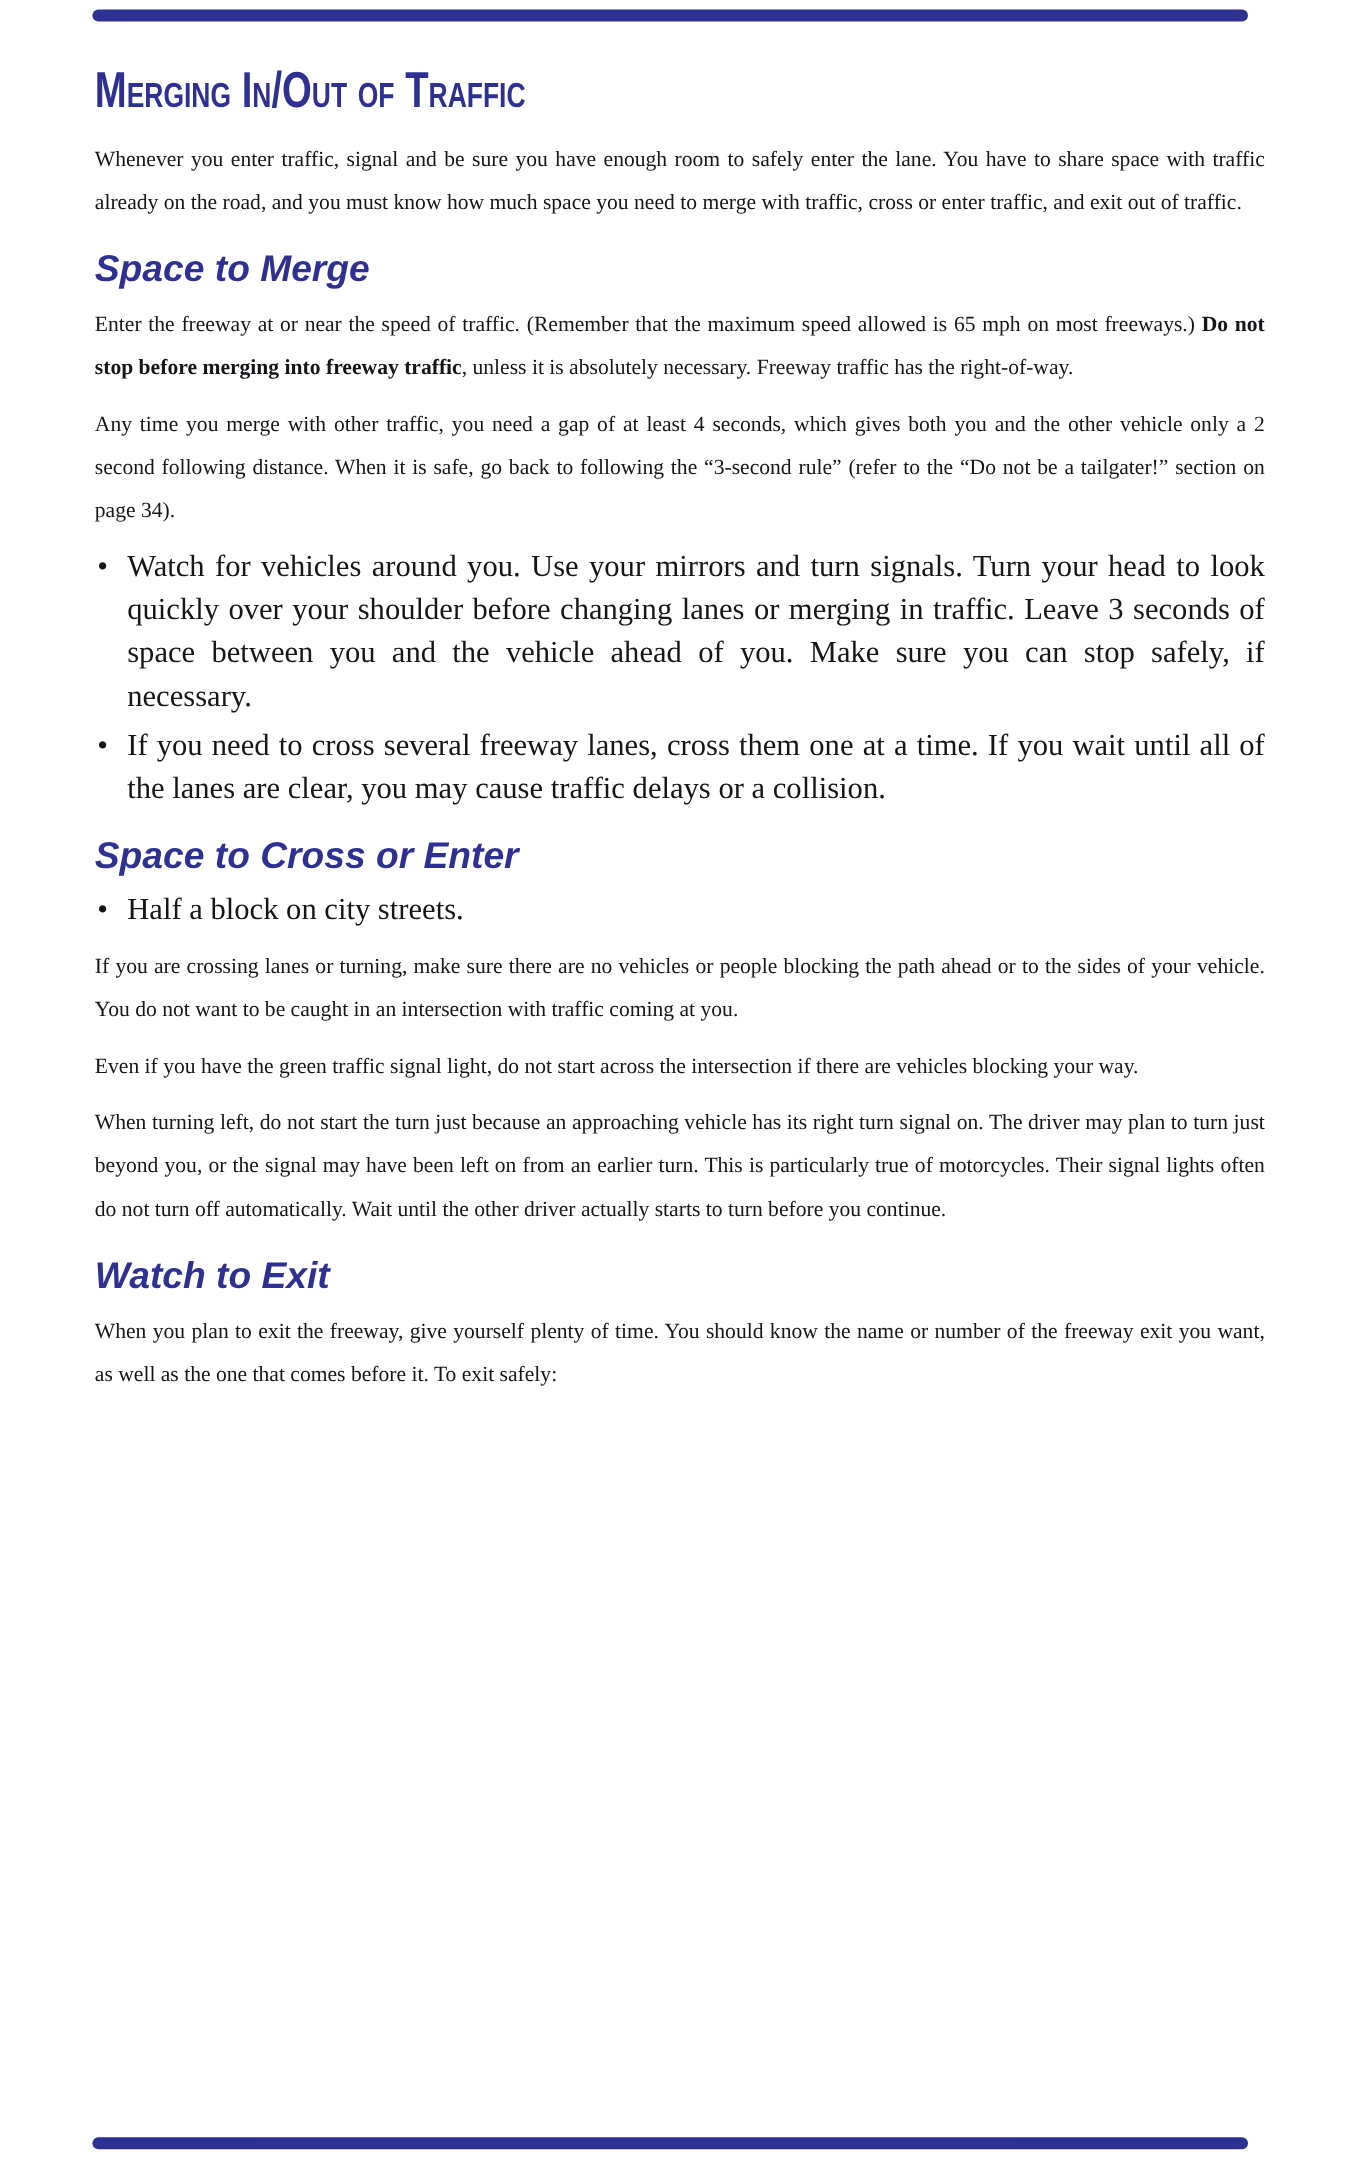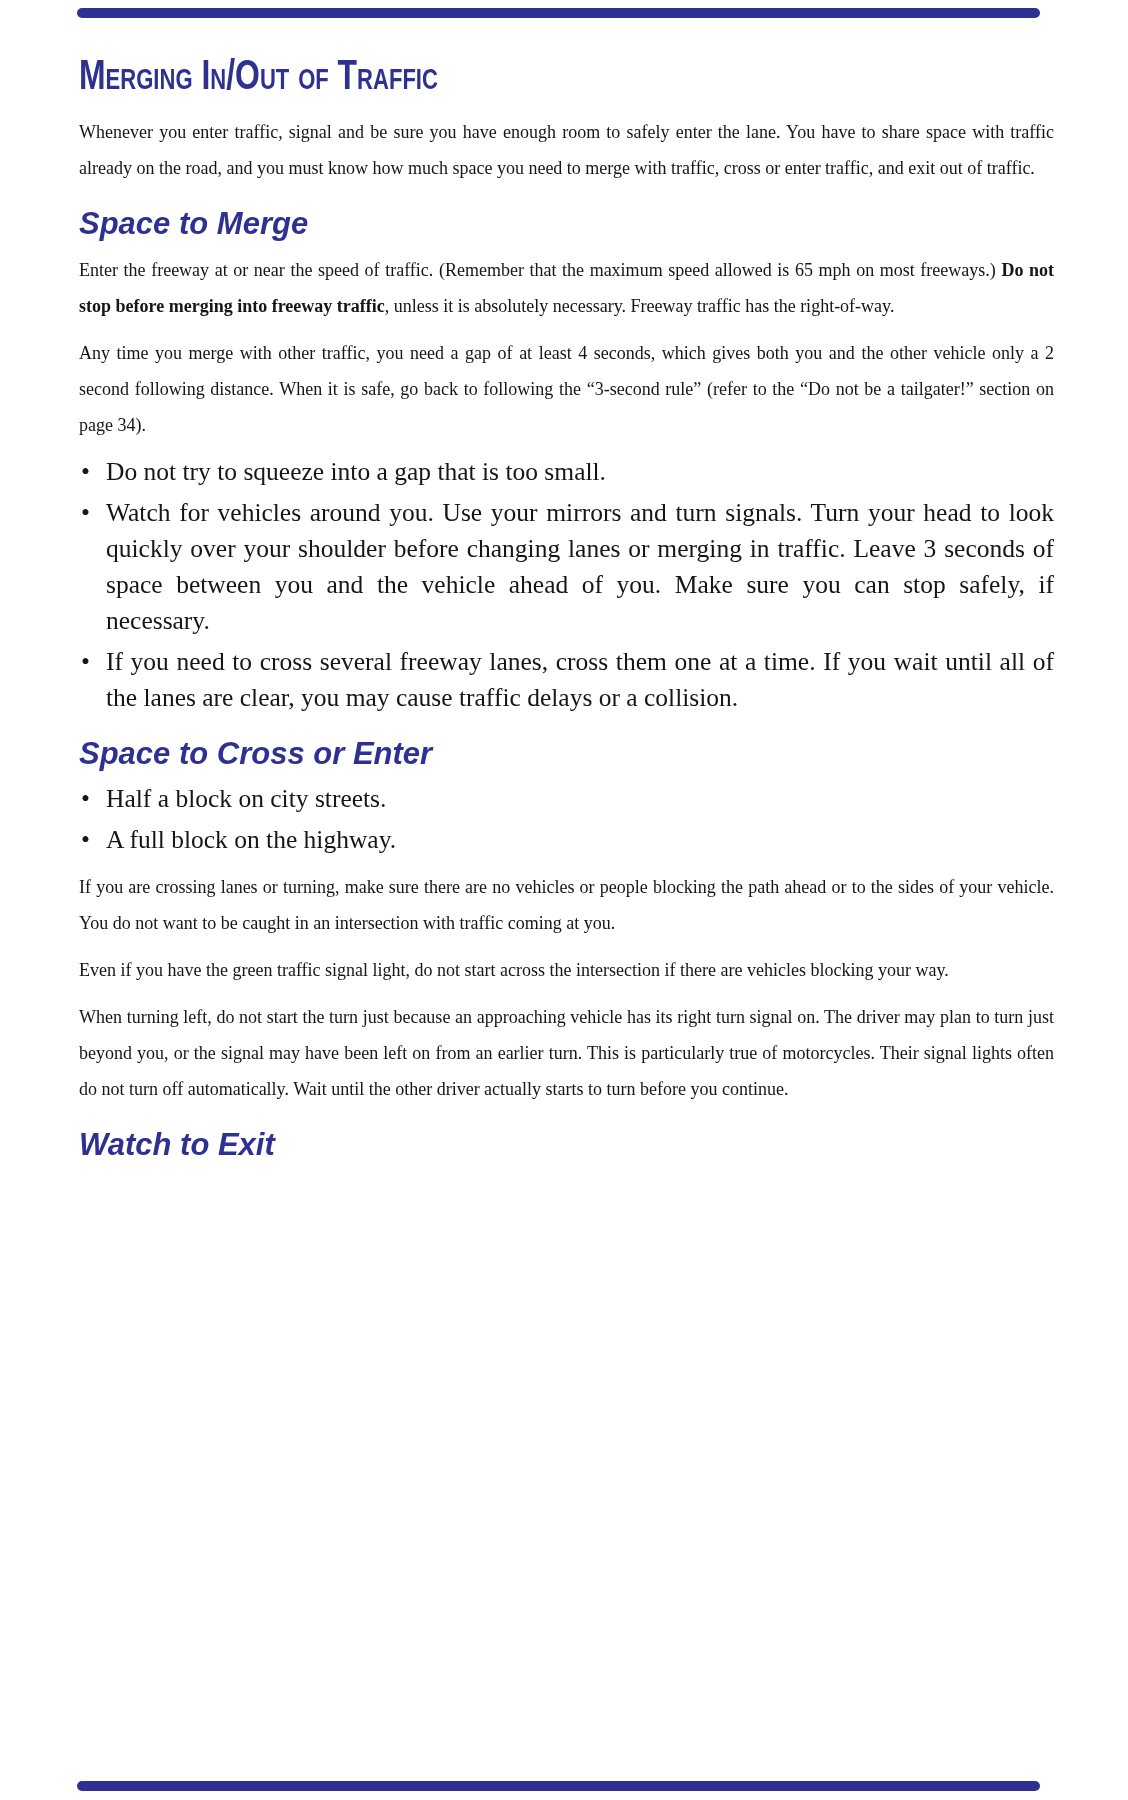--- a/index.html
+++ b/index.html
@@ -105,34 +105,33 @@
   <div class="content">
 
     <h1 class="doc-title">Merging In/Out of Traffic</h1>
 
     <p class="body-par">Whenever you enter traffic, signal and be sure you have enough room to safely enter the lane. You have to share space with traffic already on the road, and you must know how much space you need to merge with traffic, cross or enter traffic, and exit out of traffic.</p>
 
     <h2 class="section-heading">Space to Merge</h2>
     <p class="body-par"><span>Enter the freeway at or near the speed of traffic. (Remember that the maximum speed allowed is 65 mph on most freeways.) </span><b>Do not stop before merging into freeway traffic</b><span>, unless it is absolutely necessary. Freeway traffic has the right-of-way.</span></p>
     <p class="body-par">Any time you merge with other traffic, you need a gap of at least 4 seconds, which gives both you and the other vehicle only a 2 second following distance. When it is safe, go back to following the “3-second rule” (refer to the “Do not be a tailgater!” section on page 34).</p>
     <ul class="bullet-list">
-      <li>Do not try to squeeze into a gap that is too small.</li>
       <li>Watch for vehicles around you. Use your mirrors and turn signals. Turn your head to look quickly over your shoulder before changing lanes or merging in traffic. Leave 3 seconds of space between you and the vehicle ahead of you. Make sure you can stop safely, if necessary.</li>
       <li>If you need to cross several freeway lanes, cross them one at a time. If you wait until all of the lanes are clear, you may cause traffic delays or a collision.</li>
     </ul>
 
     <h2 class="section-heading">Space to Cross or Enter</h2>
     <ul class="bullet-list">
       <li>Half a block on city streets.</li>
-      <li>A full block on the highway.</li>
     </ul>
     <p class="body-par">If you are crossing lanes or turning, make sure there are no vehicles or people blocking the path ahead or to the sides of your vehicle. You do not want to be caught in an intersection with traffic coming at you.</p>
     <p class="body-par">Even if you have the green traffic signal light, do not start across the intersection if there are vehicles blocking your way.</p>
     <p class="body-par">When turning left, do not start the turn just because an approaching vehicle has its right turn signal on. The driver may plan to turn just beyond you, or the signal may have been left on from an earlier turn. This is particularly true of motorcycles. Their signal lights often do not turn off automatically. Wait until the other driver actually starts to turn before you continue.</p>
 
     <h2 class="section-heading">Watch to Exit</h2>
+    <p class="body-par">When you plan to exit the freeway, give yourself plenty of time. You should know the name or number of the freeway exit you want, as well as the one that comes before it. To exit safely:</p>
 
   </div>
 
 
   <div class="edge-bar bottom"></div>
 
 </div>
 
 </body></html>

